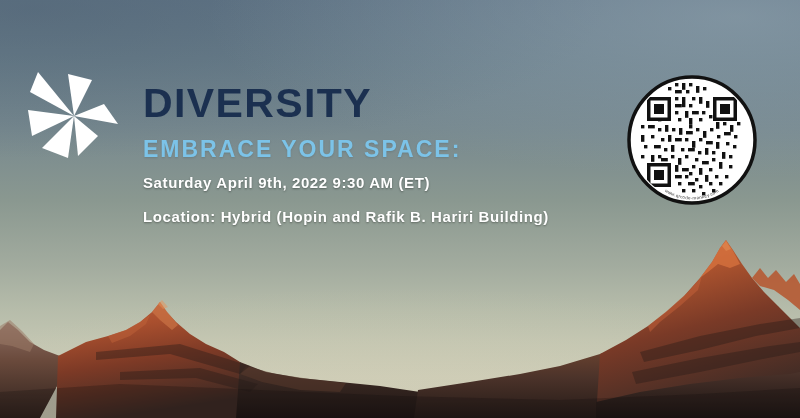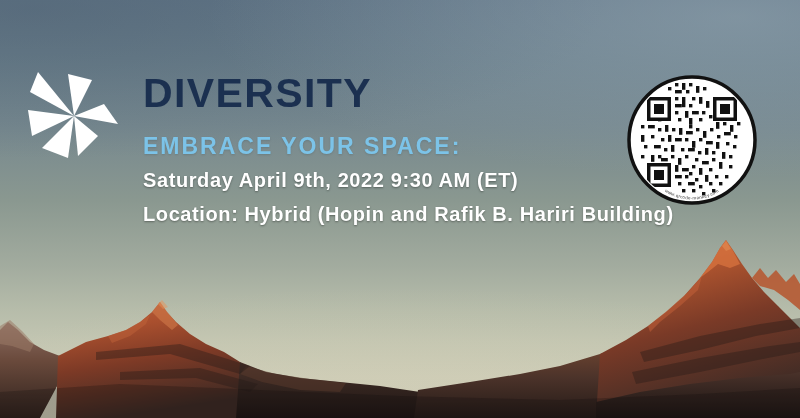--- a/index.html
+++ b/index.html
@@ -42,48 +42,48 @@
     position:absolute;left:28px;top:70px;width:92px;height:92px;
   }
 
   
   .qr{
     position:absolute;left:627px;top:75px;width:130px;height:130px;
   }
 
   
   .textblock{
-    position:absolute;left:143px;top:71px;width:470px;
+    position:absolute;left:143px;top:81px;width:470px;
   }
   .title{
     color:#1b3050;
     font-weight:bold;
     font-size:41px;
     line-height:44px;
     letter-spacing:1.4px;
     margin:0;
     text-transform:uppercase;
     white-space:nowrap;
   }
   .subtitle{
-    margin:18px 0 0 0;
+    margin:11px 0 0 0;
     color:#7cc3e8;
     font-weight:bold;
     font-size:23px;
     line-height:26px;
     letter-spacing:2.0px;
     text-transform:uppercase;
     white-space:nowrap;
     text-shadow:0 1px 2px rgba(40,55,60,.18);
   }
   .details{
     margin:12px 0 0 0;
     color:#ffffff;
     font-weight:bold;
-    font-size:20px;
+    font-size:15px;
     line-height:18.5px;
     letter-spacing:0.6px;
     white-space:nowrap;
     text-shadow:0 1px 2px rgba(30,35,30,.45);
   }
 </style>
 </head>
 <body>
 
 <div class="poster">

